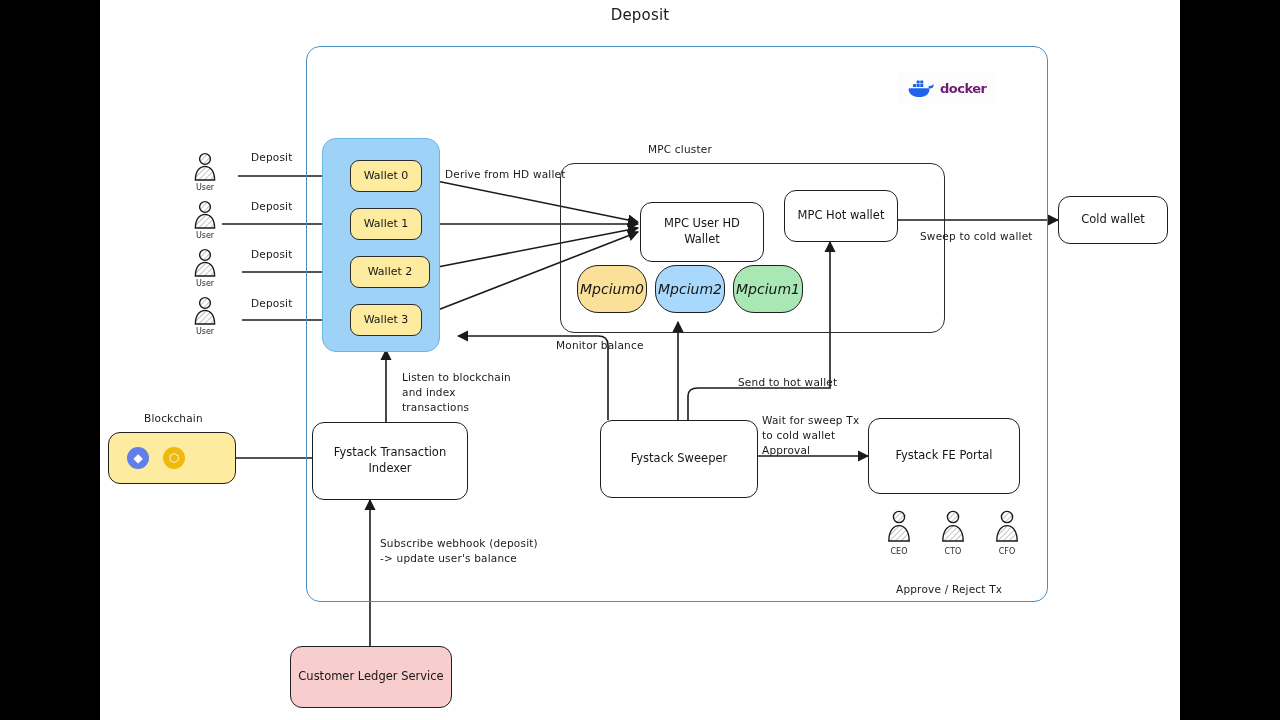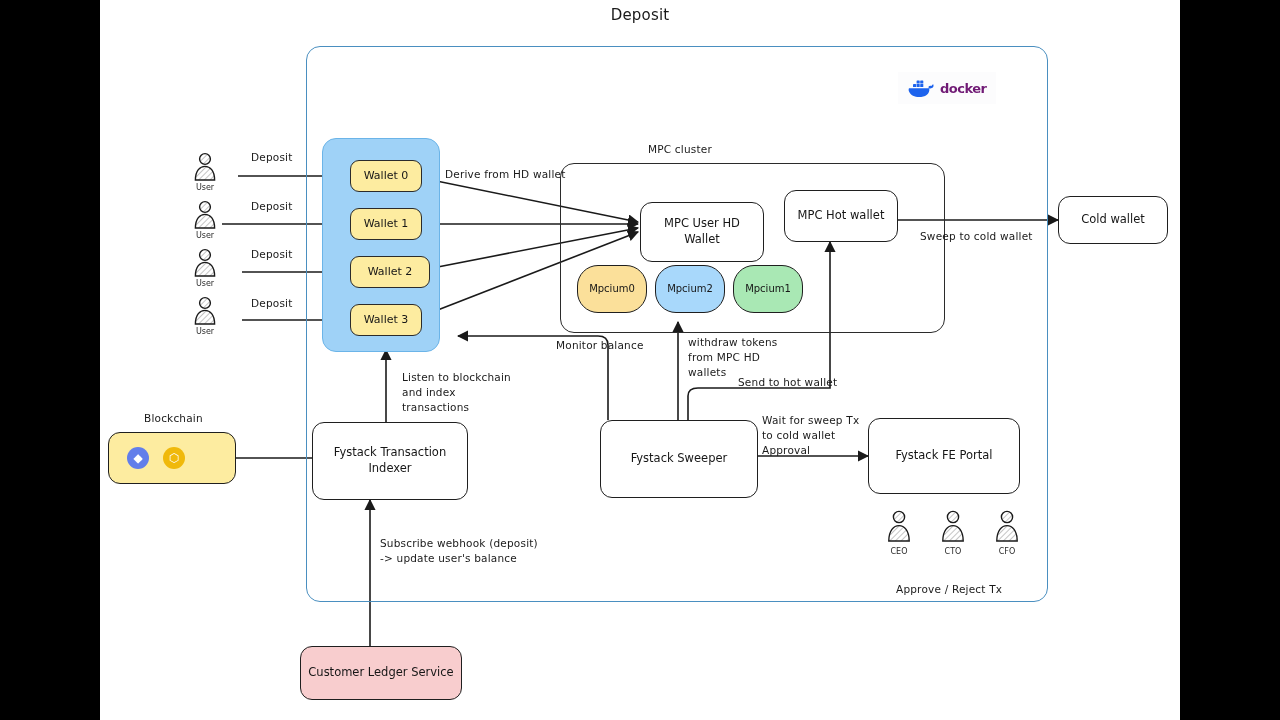--- a/index.html
+++ b/index.html
@@ -6,21 +6,21 @@
   body{width:1280px;height:720px;overflow:hidden;font-family:"DejaVu Sans",sans-serif;}
   #stage{position:relative;width:1280px;height:720px;background:#000;}
   #canvas{position:absolute;left:100px;top:0;width:1080px;height:720px;background:#fff;}
   .hand{font-family:"DejaVu Sans",sans-serif;font-size:11px;color:#1a1a1a;letter-spacing:.2px;}
   .abs{position:absolute;}
   .title{font-size:15px;color:#1a1a1a;white-space:nowrap;}
   svg.layer{position:absolute;left:0;top:0;width:1080px;height:720px;overflow:visible;pointer-events:none;}
   .node{position:absolute;box-sizing:border-box;display:flex;align-items:center;justify-content:center;
         text-align:center;border:1.6px solid #1f1f1f;border-radius:12px;background:#fff;
         font-size:11.5px;color:#161616;line-height:1.35;padding:2px 6px;}
-  .node.small{font-size:10px;border-radius:21px;border-width:1.5px;}
+  .node.small{font-size:14px;border-radius:21px;border-width:1.5px;font-style:italic;}
   .wallet{background:#fdeca0;border-color:#2b2b2b;border-radius:9px;font-size:11px;margin-left:10px;}
   .walletbox{background:#9fd2f7;border:1.4px solid #6bb4e8;border-radius:14px;}
   .mpcbox{border:1.4px solid #2b2b2b;border-radius:14px;background:transparent;}
   .chainbox{background:#fdeca0;border:1.6px solid #1f1f1f;border-radius:12px;}
   .pink{background:#f8cdce;}
   .outer{position:absolute;border:1.5px solid #4a8fc0;border-radius:14px;background:transparent;}
   .lbl{position:absolute;font-size:10.5px;color:#1a1a1a;white-space:pre;line-height:1.45;}
   .person svg{display:block;}
   .person{position:absolute;display:flex;flex-direction:column;align-items:center;}
   .person .pname{font-size:8px;color:#2a2a2a;margin-top:1px;}
@@ -144,23 +144,20 @@
   <div class="node" style="left:540px;top:202px;width:124px;height:60px;border-radius:12px;">MPC User HD Wallet</div>
   <div class="node" style="left:684px;top:190px;width:114px;height:52px;">MPC Hot wallet</div>
   <div class="node small" style="left:477px;top:265px;width:70px;height:48px;background:#fbe09a;">Mpcium0</div>
   <div class="node small" style="left:555px;top:265px;width:70px;height:48px;background:#a8d8fb;">Mpcium2</div>
   <div class="node small" style="left:633px;top:265px;width:70px;height:48px;background:#a9e8b4;">Mpcium1</div>
 
   <div class="node" style="left:958px;top:196px;width:110px;height:48px;">Cold wallet</div>
   <div class="lbl hand" style="left:820px;top:229px;">Sweep to cold wallet</div>
 
   <div class="lbl hand" style="left:456px;top:338px;">Monitor balance</div>
-  <div class="lbl hand" style="left:588px;top:335px;">withdraw tokens
-from MPC HD
-wallets</div>
   <div class="lbl hand" style="left:638px;top:375px;">Send to hot wallet</div>
   <div class="lbl hand" style="left:302px;top:370px;">Listen to blockchain
 and index
 transactions</div>
   <div class="lbl hand" style="left:662px;top:413px;">Wait for sweep Tx
 to cold wallet
 Approval</div>
   <div class="lbl hand" style="left:280px;top:536px;">Subscribe webhook (deposit)
 -&gt; update user's balance</div>
   <div class="lbl hand" style="left:796px;top:582px;">Approve / Reject Tx</div>
@@ -170,21 +167,21 @@
     <span class="coin eth">◆</span>
     <span class="coin bnb">⬡</span>
   </div>
 
   <div class="node" style="left:212px;top:422px;width:156px;height:78px;">
     <span style="white-space:pre-line;">Fystack Transaction
 Indexer</span>
   </div>
   <div class="node" style="left:500px;top:420px;width:158px;height:78px;">Fystack Sweeper</div>
   <div class="node" style="left:768px;top:418px;width:152px;height:76px;">Fystack FE Portal</div>
-  <div class="node pink" style="left:200px;top:646px;width:162px;height:54px;">Customer Ledger Service</div>
+  <div class="node pink" style="left:190px;top:646px;width:162px;height:62px;">Customer Ledger Service</div>
 
   <div class="person" style="left:786px;top:508px;">
     <svg width="26" height="38" viewBox="0 0 26 34">
       <circle cx="13" cy="7" r="5.6" fill="url(#hatch)" stroke="#1a1a1a" stroke-width="1.4"></circle>
       <path d="M2.8 31 C2.8 20.5 7.8 15.6 13 15.6 C18.2 15.6 23.2 20.5 23.2 31 Z" fill="url(#hatch)" stroke="#1a1a1a" stroke-width="1.4"></path>
     </svg>
     <span class="pname">CEO</span>
   </div>
   <div class="person" style="left:840px;top:508px;">
     <svg width="26" height="38" viewBox="0 0 26 34">

